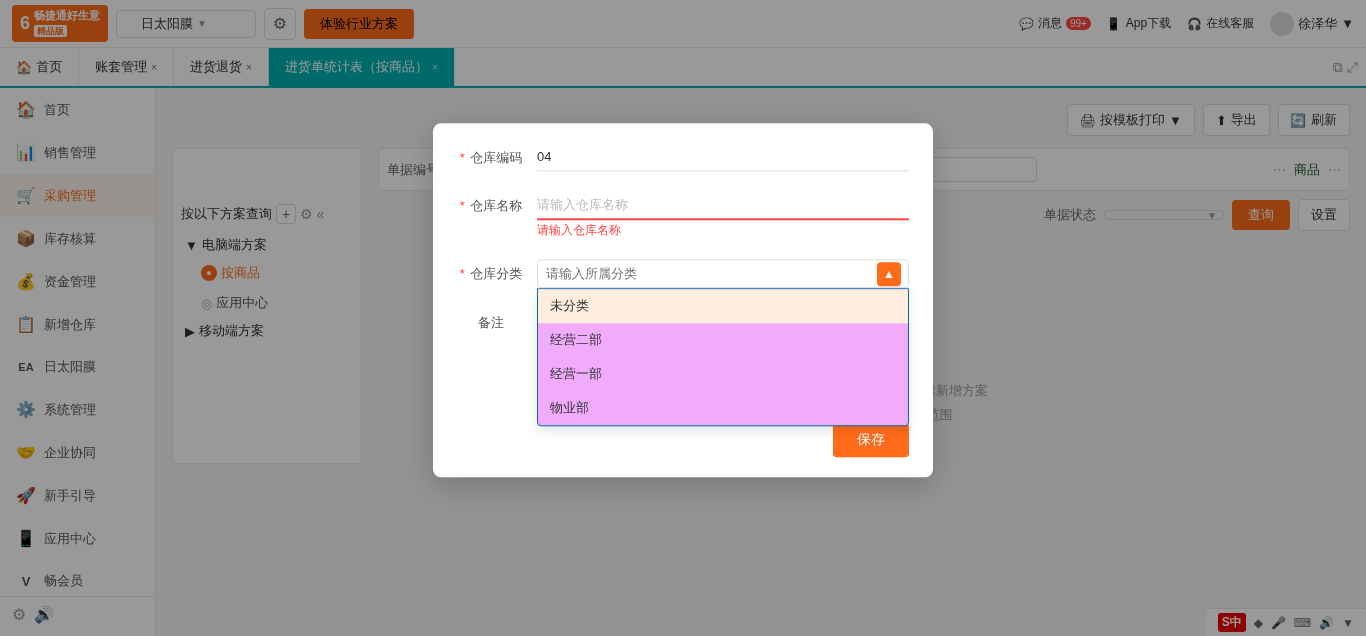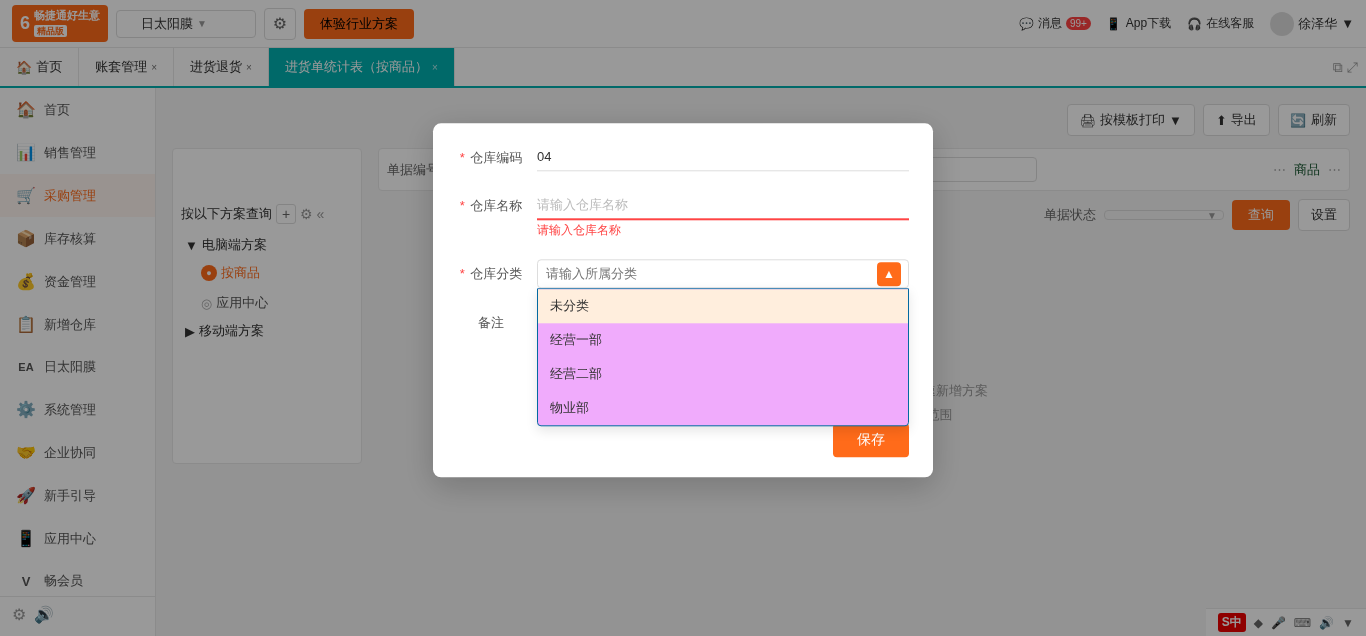--- a/index.html
+++ b/index.html
@@ -418,22 +418,22 @@
       <div class="form-label">
         <span class="required">*</span>
         <span>仓库分类</span>
       </div>
       <div class="form-field category-input-wrap">
         <input class="category-input" placeholder="请输入所属分类" style="">
         <span class="category-up-arrow">▲</span>
         
         <div class="dropdown-list">
           <div class="dropdown-item highlighted">未分类</div>
+          <div class="dropdown-item">经营二部</div>
           <div class="dropdown-item">经营一部</div>
-          <div class="dropdown-item">经营二部</div>
           <div class="dropdown-item">物业部</div>
         </div>
       </div>
     </div>
 
     <div class="form-row">
       <div class="form-label">
         <span>备注</span>
       </div>
       <div class="form-field">

